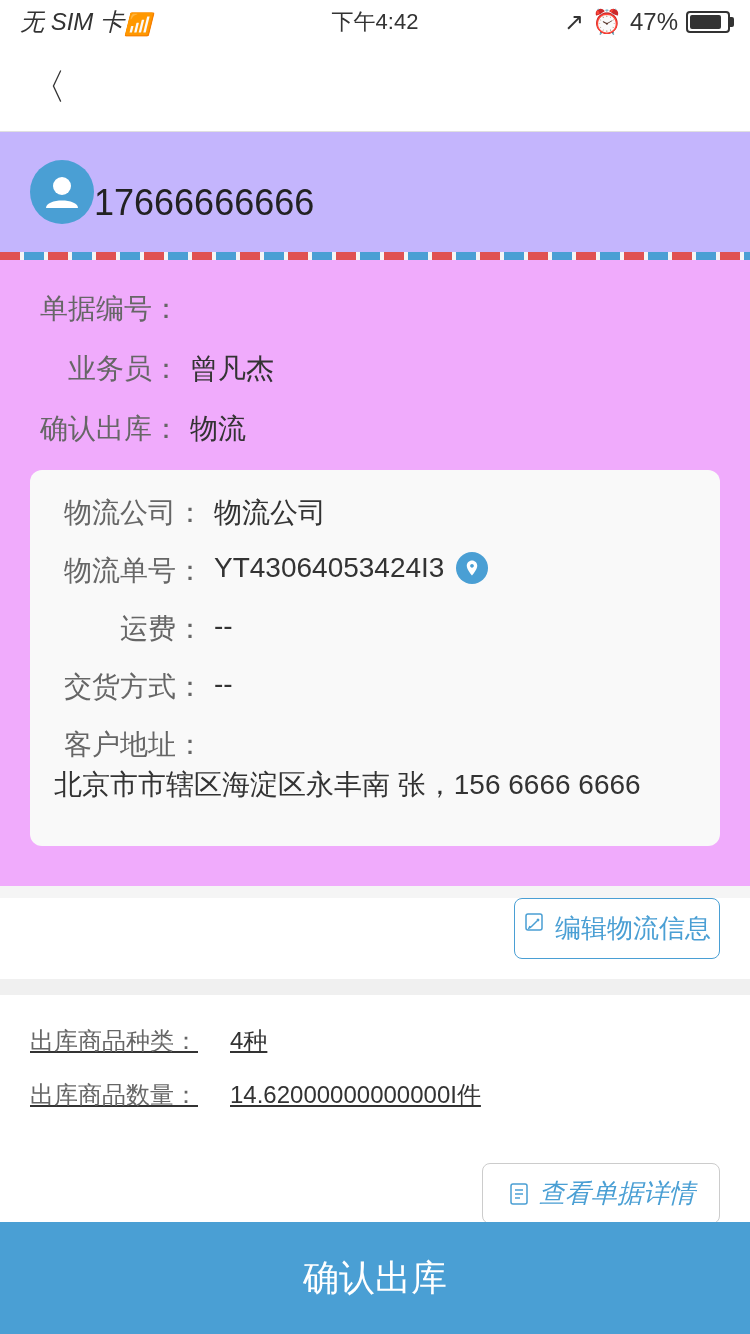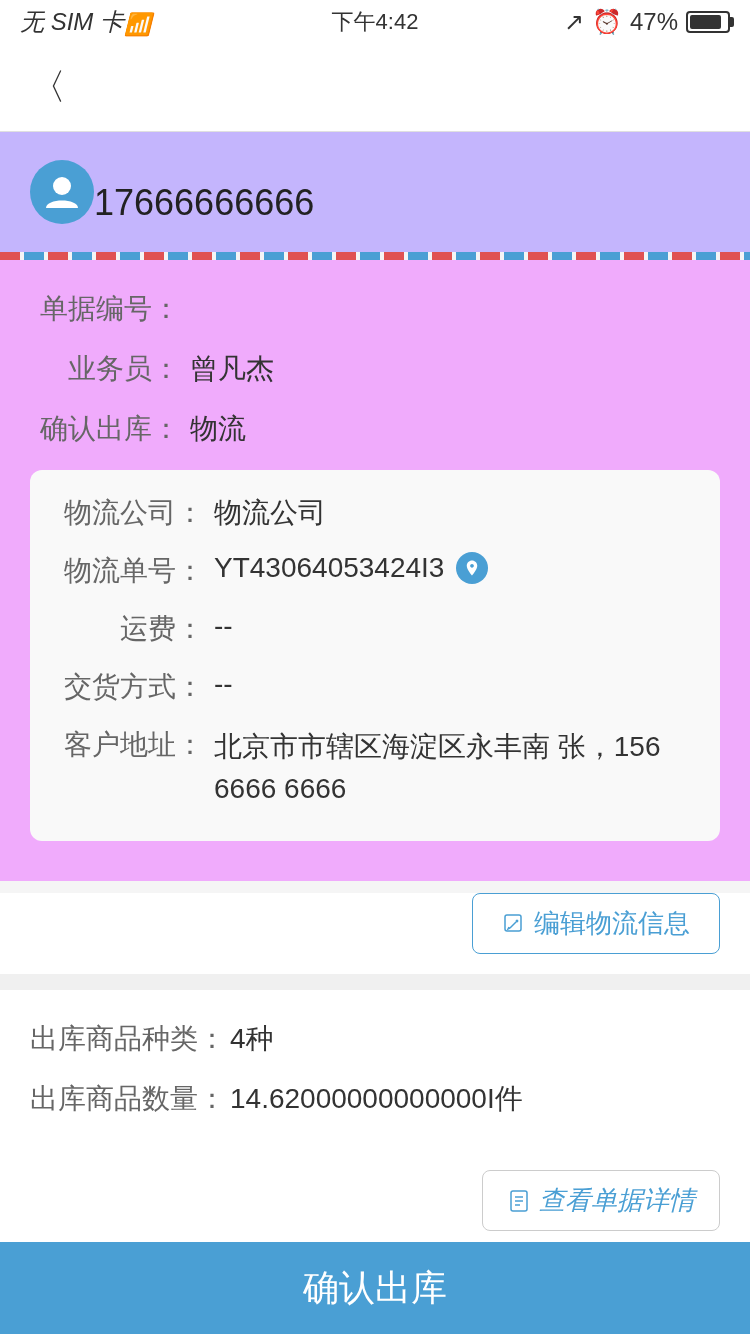--- a/index.html
+++ b/index.html
@@ -168,21 +168,21 @@
       border-radius: 12px;
       margin: 0 0 20px 0;
       padding: 24px 24px 24px 24px;
     }
     .logistics-row {
       display: flex;
       align-items: flex-start;
       margin-bottom: 20px;
       font-size: 28px;
     }
-    .logistics-row:last-child { margin-bottom: 7px; }
+    .logistics-row:last-child { margin-bottom: 16px; flex-direction: column; }
     .logistics-label {
       color: #666;
       min-width: 160px;
       text-align: right;
       padding-right: 10px;
       flex-shrink: 0;
     }
     .logistics-value {
       color: #333;
       flex: 1;
@@ -206,44 +206,44 @@
       display: flex;
       justify-content: flex-end;
       padding: 0 30px 20px;
       background: #fff;
     }
     .edit-btn {
       border: 1px solid #4a9fd4;
       background: #fff;
       color: #4a9fd4;
       font-size: 26px;
-      padding: 12px 29px;
+      padding: 12px 8px;
       border-radius: 8px;
       display: flex;
-      align-items: center;
       gap: 8px;
       cursor: pointer;
     }
 
     
     .section-separator {
       height: 16px;
       background: #f0f0f0;
     }
 
     
     .items-section {
       background: #fff;
       padding: 30px 30px 20px 30px;
     }
     .items-row {
       display: flex;
       align-items: center;
       margin-bottom: 22px;
-      font-size: 28px;
+      font-size: 24px;
+      text-decoration: underline;
     }
     .items-label {
       color: #666;
       min-width: 200px;
     }
     .items-value {
       color: #333;
     }
 
     
@@ -273,21 +273,21 @@
     }
     .flex-spacer {
       flex: 1;
       background: #f5f5f5;
     }
 
     
     .confirm-btn-container {
       width: 750px;
       background: #4a9fd4;
-      height: 92px;
+      height: 112px;
       display: flex;
       align-items: center;
       justify-content: center;
       position: fixed;
       bottom: 0;
       left: 0;
     }
     .confirm-btn {
       color: #fff;
       font-size: 36px;

